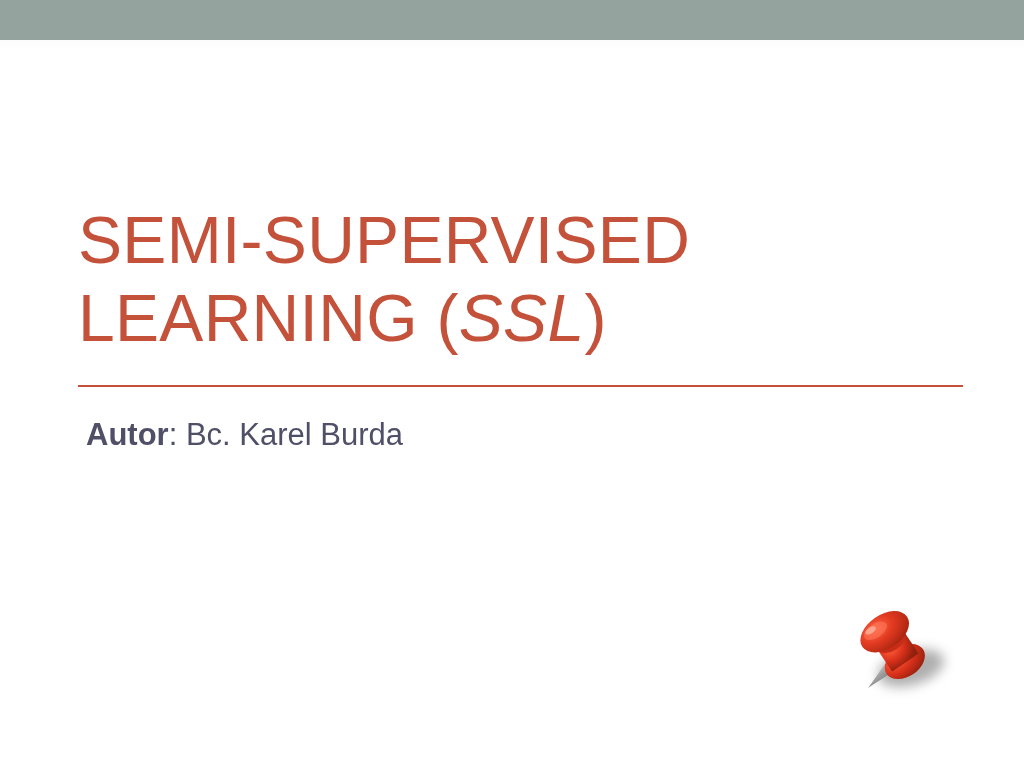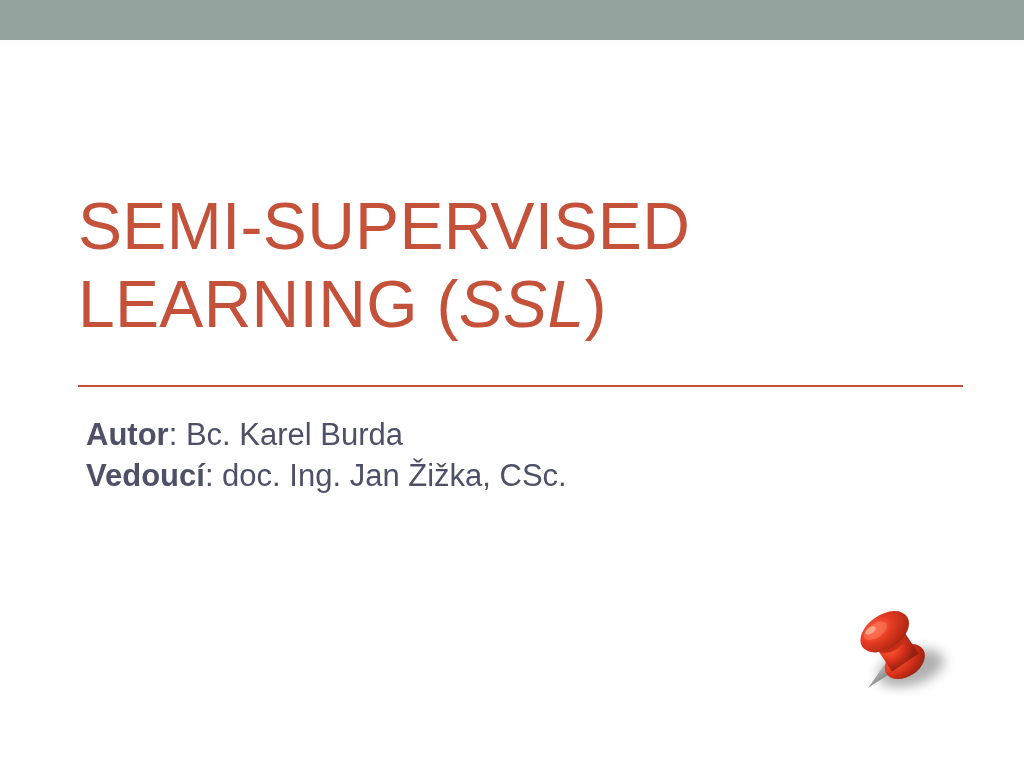--- a/index.html
+++ b/index.html
@@ -37,21 +37,21 @@
     left: 0;
     width: 1024px;
     height: 10px;
     background: linear-gradient(to bottom, #fbfcfb 0%, #ffffff 100%);
   }
 
   
   .title-block {
     position: absolute;
     left: 78px;
-    top: 188px;
+    top: 202px;
     width: 890px;
   }
   .slide-title {
     margin: 0;
     font-family: "Liberation Sans", sans-serif;
     font-weight: 400;
     font-size: 66px;
     line-height: 1.18;
     letter-spacing: 0.3px;
     color: #c4513a;
@@ -133,23 +133,20 @@
   </div>
 
   <hr class="title-rule">
 
   <div class="body-block">
 
     <p class="credits">
       <span class="line">
         <span class="label">Autor</span><span>: </span><span class="value">Bc. Karel Burda</span>
       </span>
-      <span class="line">
-        <span class="label">Vedoucí</span><span>: </span><span class="value">doc. Ing. Jan Žižka, CSc.</span>
-      </span>
     </p>
   </div>
 
   <div class="pushpin">
     <svg width="110" height="95" viewBox="0 0 110 95" xmlns="http://www.w3.org/2000/svg">
       <defs>
         <radialGradient id="capGrad" cx="38%" cy="30%" r="75%">
           <stop offset="0%" stop-color="#ff6b4a"></stop>
           <stop offset="45%" stop-color="#e33b22"></stop>
           <stop offset="100%" stop-color="#a8240f"></stop>

